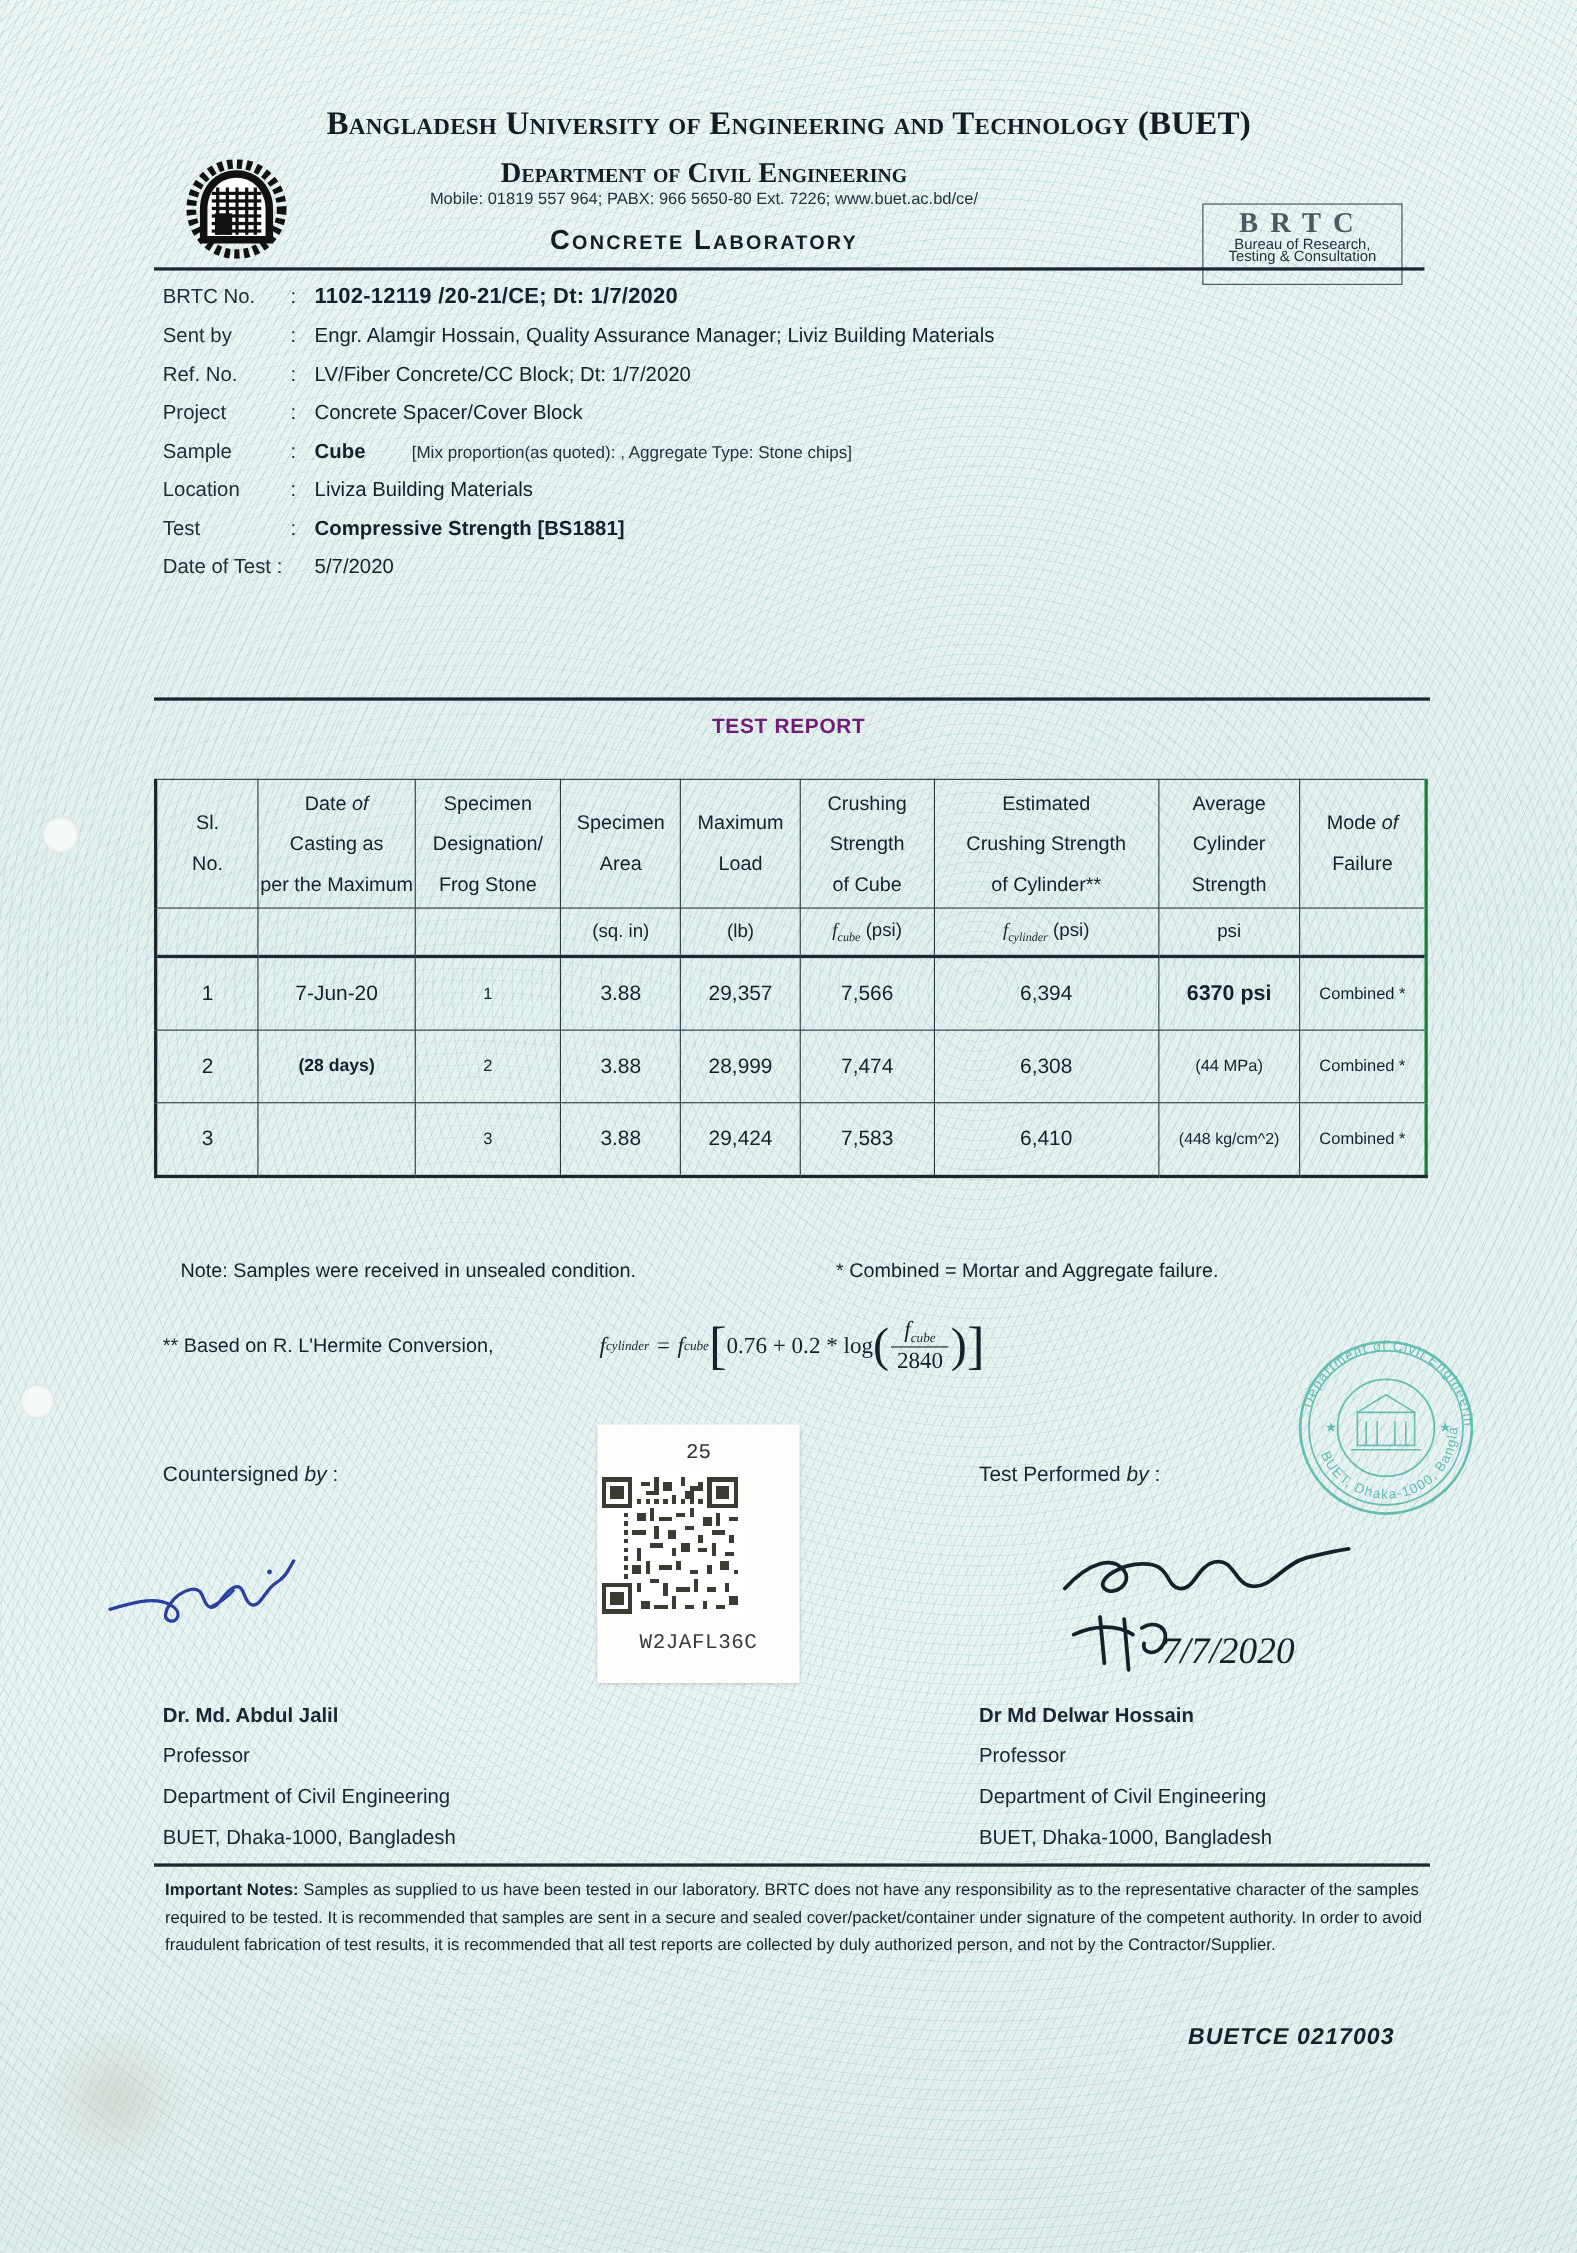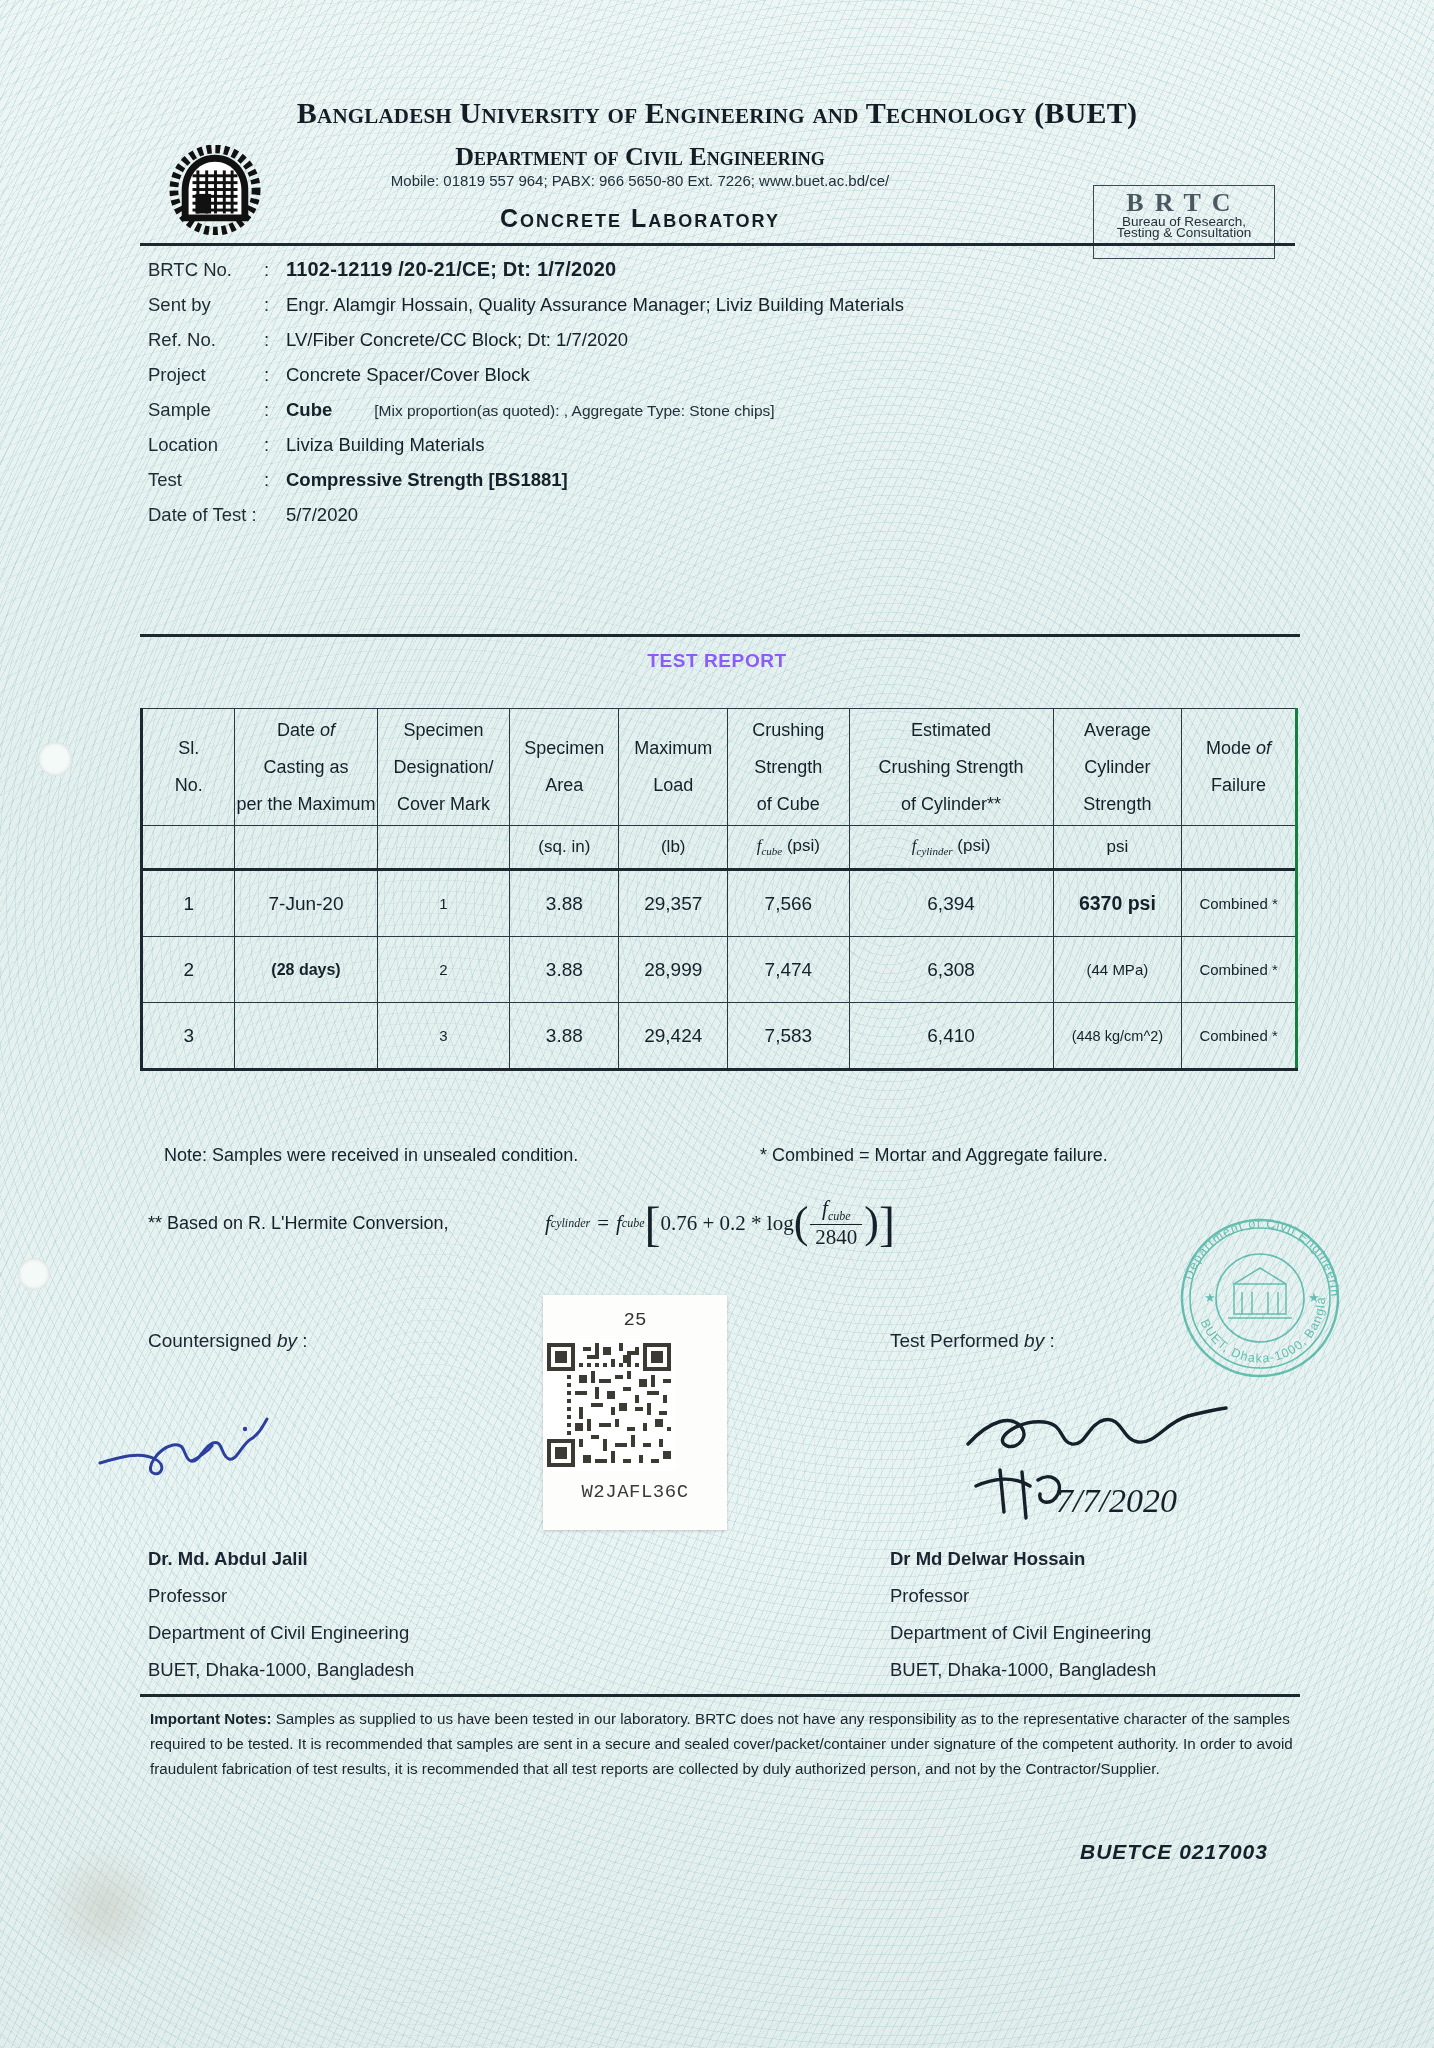--- a/index.html
+++ b/index.html
@@ -84,21 +84,21 @@
   .info .val{color:#15202a;}
   .info .val.bold{font-weight:bold;font-size:20px;letter-spacing:.2px;}
   .info .val.b2{font-weight:bold;}
   .info .sub{font-size:15.5px;margin-left:42px;color:#23303b;}
   .info .row.tight{margin-bottom:11px;}
   .info .lbl.wide{width:138px;flex:0 0 138px;}
 
   
   .report-title{
     position:absolute;left:0;right:0;top:650px;text-align:center;
-    font-weight:bold;font-size:19px;letter-spacing:.6px;color:#8b5cf6;
+    font-weight:bold;font-size:19px;letter-spacing:.6px;color:#701a75;
   }
   table.report{
     position:absolute;left:140px;top:708px;width:1158px;
     border-collapse:collapse;font-size:17.5px;
   }
   table.report td{
     border:1.2px solid #2a3640;
     text-align:center;vertical-align:middle;
     padding:0;color:#15202a;
     background:transparent;
@@ -280,21 +280,21 @@
         <div>No.</div>
       </td>
       <td class="hdr-cell" style="width:146px">
         <div>Date <i>of</i></div>
         <div>Casting as</div>
         <div>per the Maximum</div>
       </td>
       <td class="hdr-cell" style="width:134px">
         <div>Specimen</div>
         <div>Designation/</div>
-        <div>Cover Mark</div>
+        <div>Frog Stone</div>
       </td>
       <td class="hdr-cell" style="width:110px">
         <div>Specimen</div>
         <div>Area</div>
       </td>
       <td class="hdr-cell" style="width:110px">
         <div>Maximum</div>
         <div>Load</div>
       </td>
       <td class="hdr-cell" style="width:124px">

